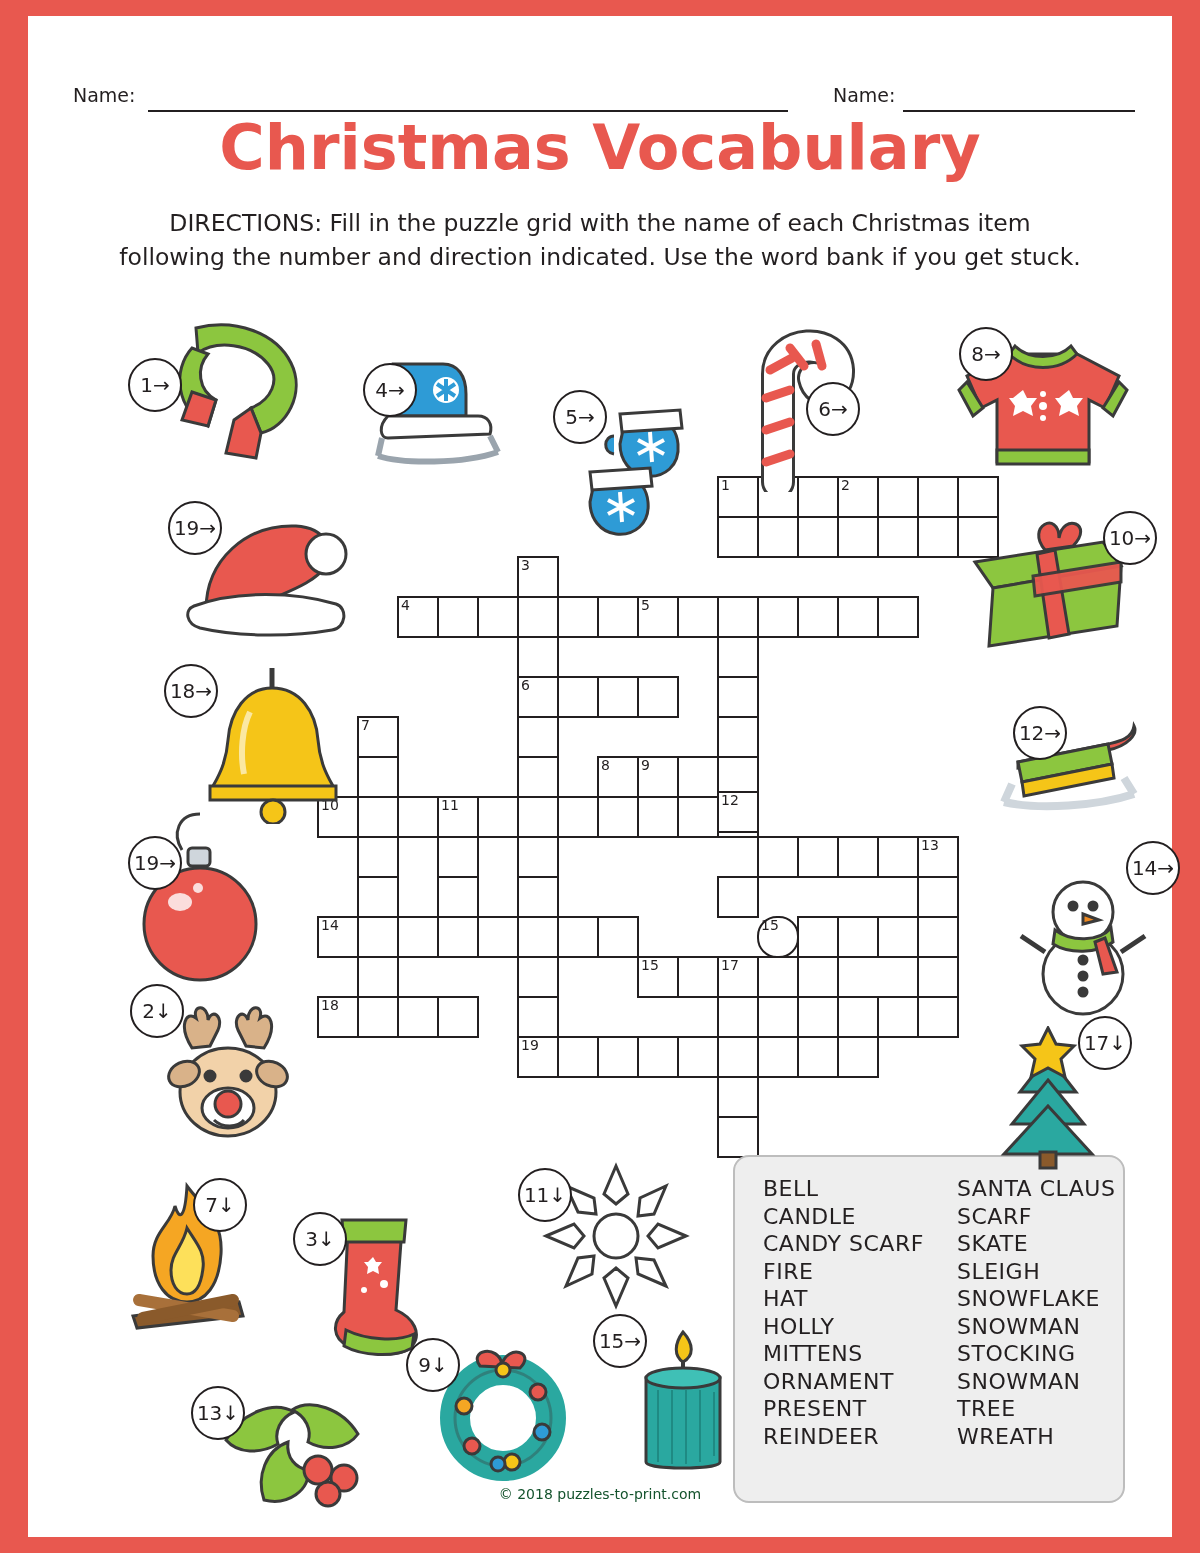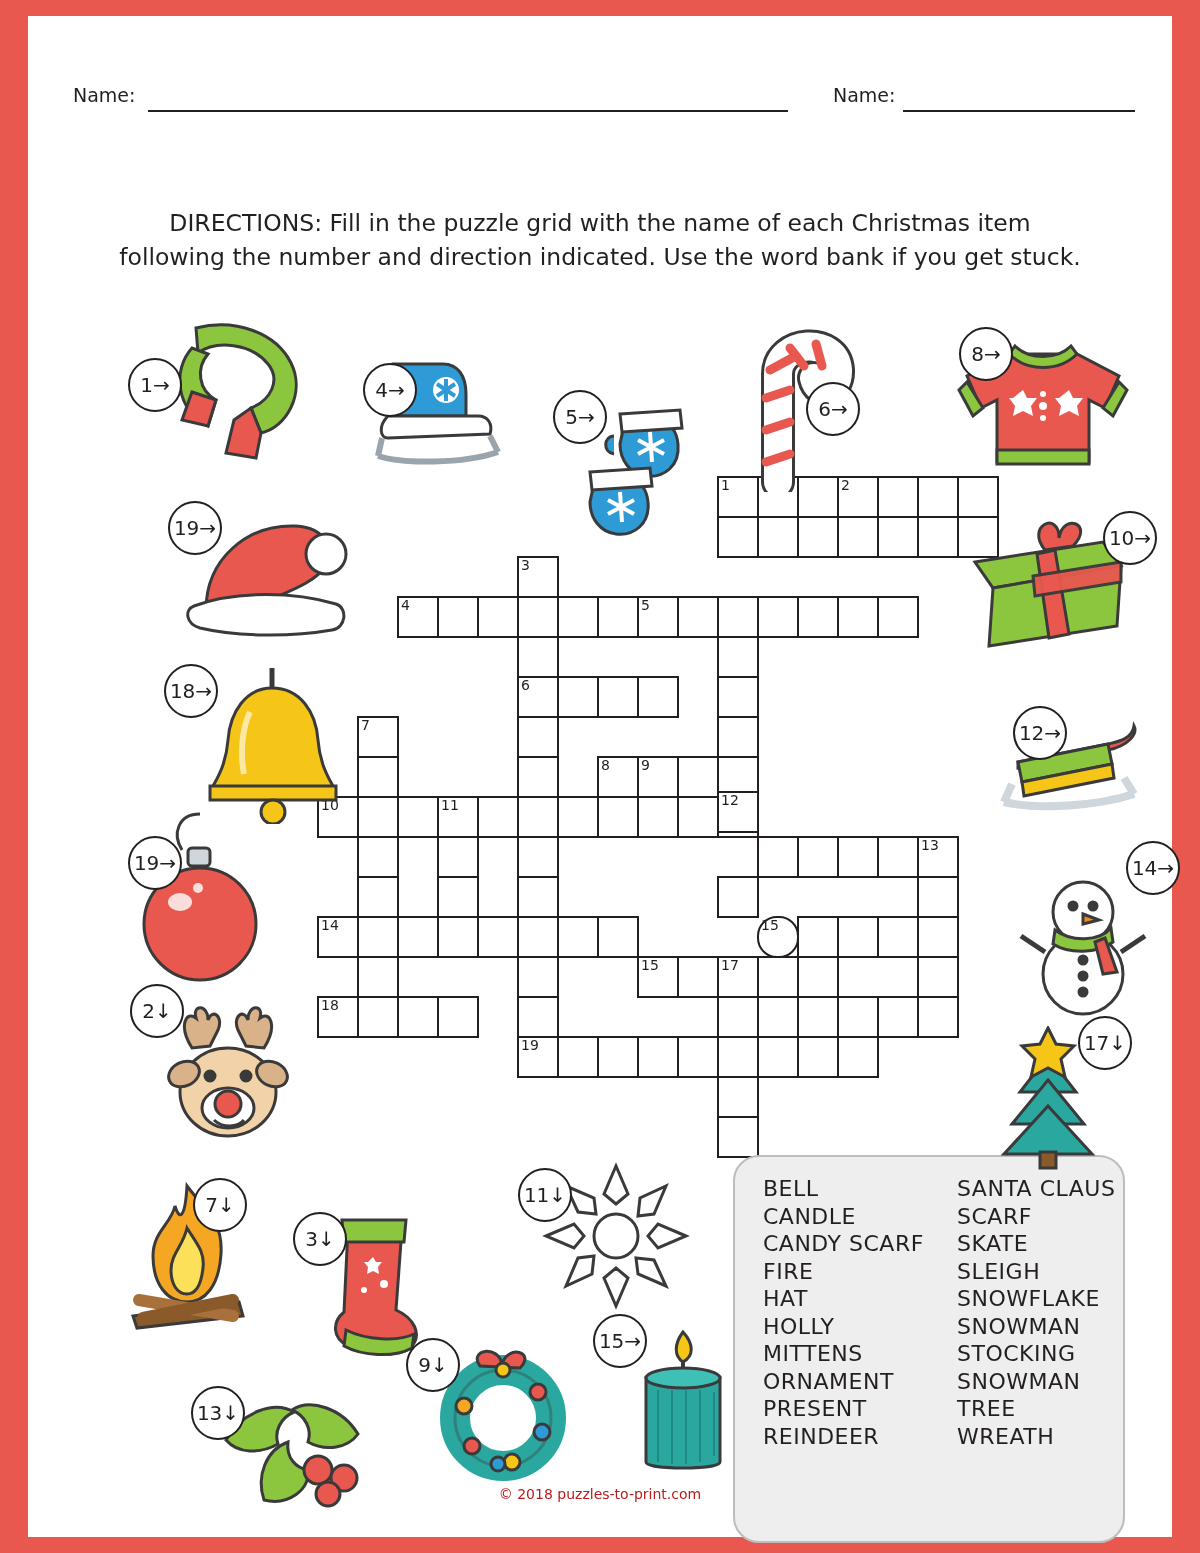--- a/index.html
+++ b/index.html
@@ -89,21 +89,21 @@
     color: #231f20;
   }
 
   .copyright {
     position: absolute;
     left: 0;
     top: 1470px;
     width: 1144px;
     text-align: center;
     font-size: 14px;
-    color: #b91c1c;
+    color: #14532d;
   }
 
   
   #grid-layer {
     position: absolute;
     left: 0;
     top: 0;
     width: 1144px;
     height: 1521px;
   }
@@ -147,24 +147,24 @@
     z-index: 2;
   }
   .pic svg { display: block; }
 
   
   #wordbank {
     position: absolute;
     left: 705px;
     top: 1139px;
     width: 392px;
-    height: 388px;
+    height: 348px;
     background: #eeeeee;
     border: 2px solid #bdbdbd;
-    border-radius: 26px;
+    border-radius: 16px;
     box-sizing: border-box;
     padding: 18px 0 0 0;
   }
   #wordbank .cols {
     display: flex;
     height: 100%;
   }
   #wordbank .col {
     width: 50%;
     padding-left: 28px;
@@ -184,20 +184,21 @@
 <div id="page">
   <div id="sheet">
 
     <div class="name-row">
       <div class="name-label">Name:</div>
       <div class="name-line"></div>
       <div class="date-label">Name:</div>
       <div class="date-line"></div>
     </div>
 
+    <div class="title">Christmas Vocabulary</div>
     <div class="directions">DIRECTIONS: Fill in the puzzle grid with the name of each Christmas item following the number and direction indicated.  Use the word bank if you get stuck.</div>
 
     <div id="pics">
         <div class="pic" style="left: 128px; top: 292px;">
           <svg width="170" height="160" viewBox="0 0 170 160">
     <g stroke="#3a3a3a" stroke-width="3">
       <path d="M40 20 C80 10,120 25,135 55 C150 85,130 120,105 125 L95 100 C115 92,125 72,112 56 C95 35,60 32,42 45 Z" fill="#8cc63f"></path>
       <path d="M95 100 L105 125 L100 150 L70 145 L78 112 Z" fill="#e8584f"></path>
       <path d="M52 46 C40 60,42 82,60 92 L52 118 C20 102,16 62,36 40 Z" fill="#8cc63f"></path>
       <path d="M52 118 L60 92 L36 84 L26 112 Z" fill="#e8584f"></path>

